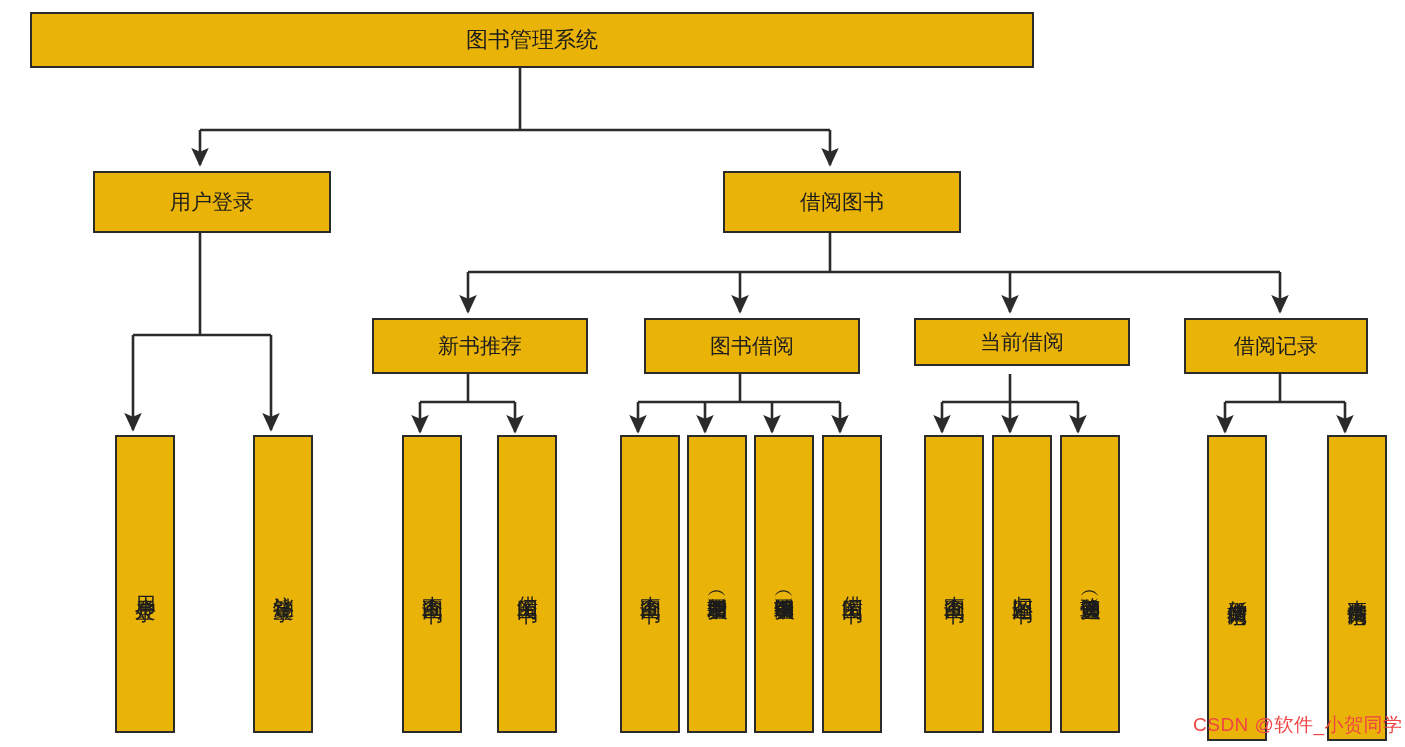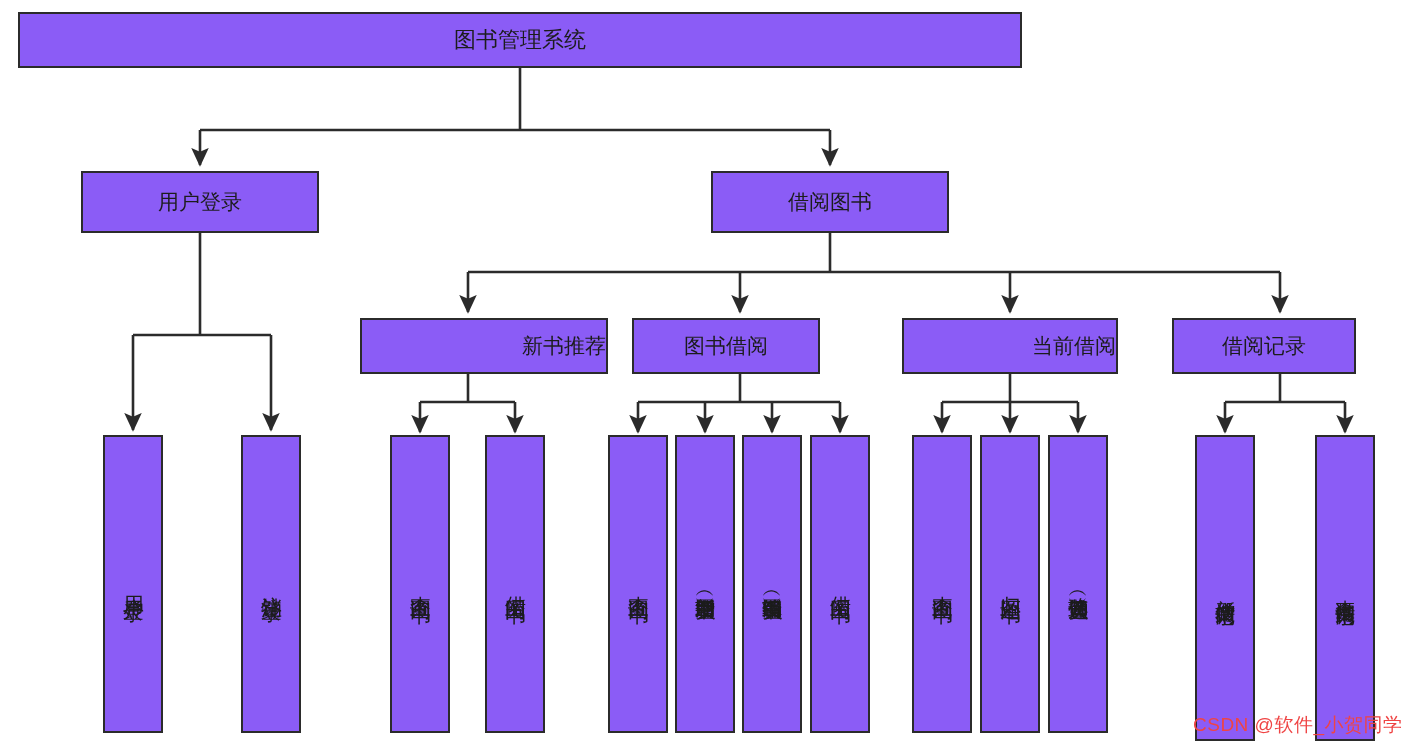--- a/index.html
+++ b/index.html
@@ -26,27 +26,28 @@
     position: absolute;
     left: 0;
     top: 0;
     width: 1405px;
     height: 747px;
     pointer-events: none;
   }
   .node {
     position: absolute;
     box-sizing: border-box;
-    background: #8b5cf6;
+    background: #eab308;
     border: 2.4px solid #2b2b2b;
     display: flex;
     align-items: center;
     justify-content: center;
     text-align: center;
     line-height: 1.18;
+    margin-left: 12px;
   }
   .node-label {
     display: block;
     white-space: pre-line;
   }
   
   .node.h {
     font-size: 21px;
   }
   .node.h.root {
@@ -133,27 +134,27 @@
     <span class="node-label">图书管理系统</span>
   </div>
 
   <div class="node h" style="left:81px; top:171px; width:238px; height:62px;">
     <span class="node-label">用户登录</span>
   </div>
   <div class="node h" style="left:711px; top:171px; width:238px; height:62px;">
     <span class="node-label">借阅图书</span>
   </div>
 
-  <div class="node h" style="left:360px; top:318px; width:248px; height:56px;justify-content:flex-end;">
+  <div class="node h" style="left:360px; top:318px; width:216px; height:56px;">
     <span class="node-label">新书推荐</span>
   </div>
-  <div class="node h" style="left:632px; top:318px; width:188px; height:56px;">
+  <div class="node h" style="left:632px; top:318px; width:216px; height:56px;">
     <span class="node-label">图书借阅</span>
   </div>
-  <div class="node h" style="left:902px; top:318px; width:216px; height:56px;justify-content:flex-end;">
+  <div class="node h" style="left:902px; top:318px; width:216px; height:48px;">
     <span class="node-label">当前借阅</span>
   </div>
   <div class="node h" style="left:1172px; top:318px; width:184px; height:56px;">
     <span class="node-label">借阅记录</span>
   </div>
 
   <div class="node v" style="left:103px; top:435px; width:60px; height:298px;">
     <span class="node-label">用户登录</span>
   </div>
   <div class="node v" style="left:241px; top:435px; width:60px; height:298px;">

